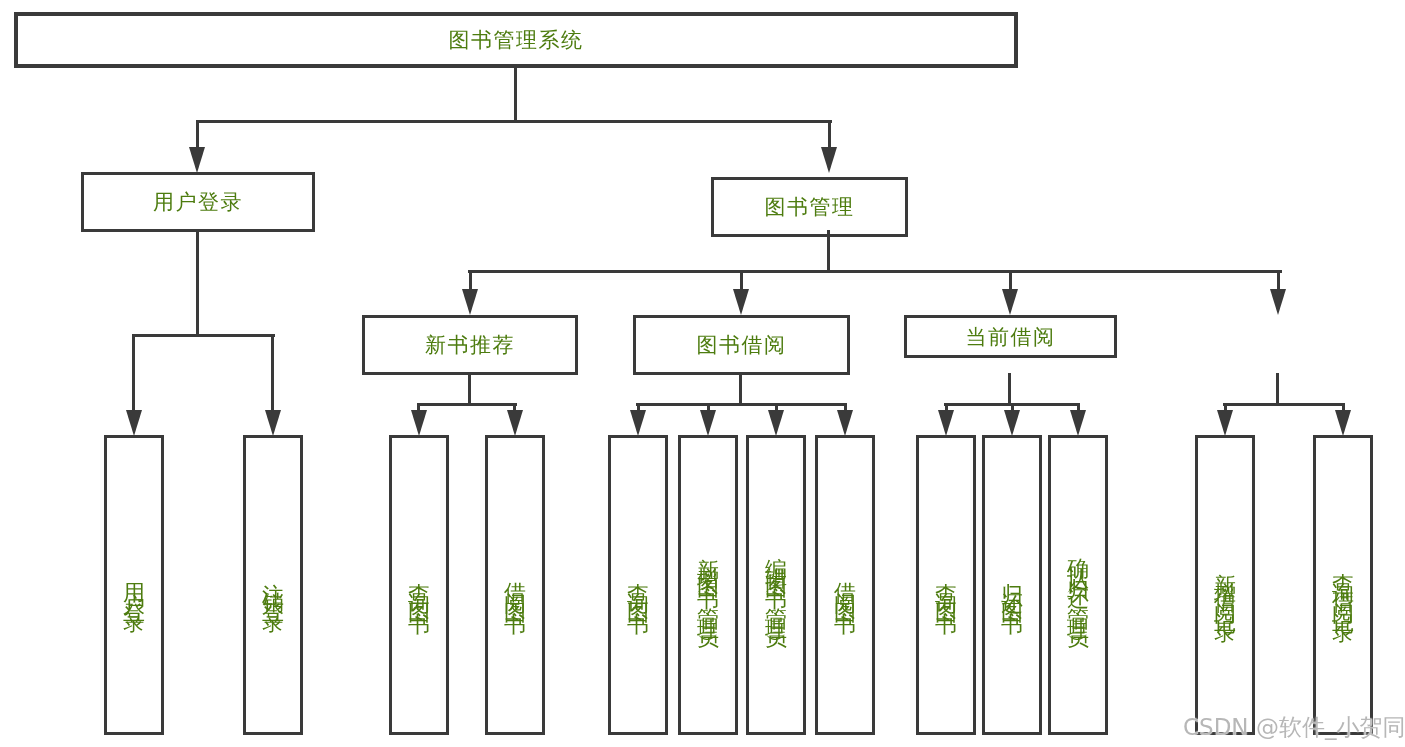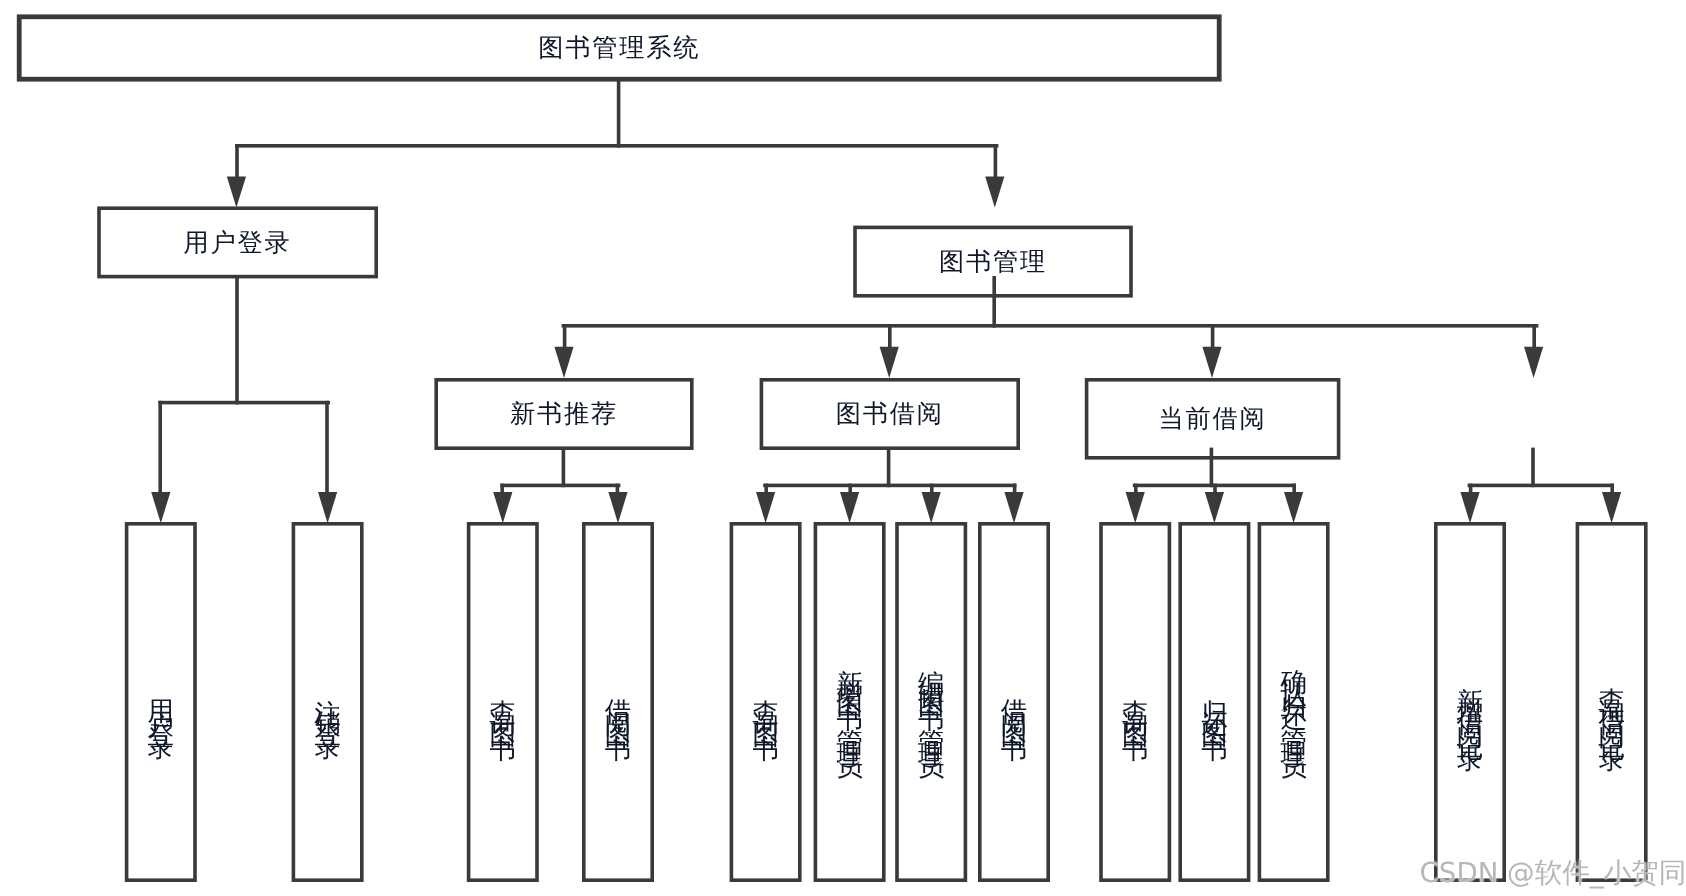--- a/index.html
+++ b/index.html
@@ -3,22 +3,21 @@
 <meta charset="utf-8">
 <style>
   html,body { margin:0; padding:0; background:#ffffff; }
   .stage {
     position:relative; width:1405px; height:747px; background:#ffffff;
     font-family:"DejaVu Sans", sans-serif; overflow:hidden; color:#333;
   }
   .box {
     position:absolute; box-sizing:border-box; background:#ffffff;
     border:3px solid #3a3a3a; display:flex; align-items:center; justify-content:center;
-    color:#0f172a;
-    font-family:Liberation Serif, serif;
+    color:#4d7c0f;
   }
   .hbox { font-size:21px; letter-spacing:1.5px; }
   .root { border-width:4px; }
   .vbox {
     writing-mode:vertical-rl; text-orientation:mixed;
     font-size:22px; letter-spacing:10px; line-height:1;
   }
   .line { position:absolute; background:#3a3a3a; }
   .arrow {
     position:absolute; width:0; height:0;
@@ -39,21 +38,21 @@
   <div class="box hbox root" style="left:14px;top:12px;width:1004px;height:56px;">图书管理系统</div>
 
   <div class="line" style="left:514px;top:66px;width:3px;height:57px;"></div>
   <div class="line" style="left:196px;top:120px;width:636px;height:3px;"></div>
   <div class="line" style="left:196px;top:120px;width:3px;height:30px;"></div>
   <div class="arrow" style="left:189px;top:147px;"></div>
   <div class="line" style="left:828px;top:120px;width:3px;height:30px;"></div>
   <div class="arrow" style="left:821px;top:147px;"></div>
 
   <div class="box hbox" style="left:81px;top:172px;width:234px;height:60px;">用户登录</div>
-  <div class="box hbox" style="left:711px;top:188px;width:233px;height:60px;">图书管理</div>
+  <div class="box hbox" style="left:711px;top:177px;width:197px;height:60px;">图书管理</div>
 
   <div class="line" style="left:196px;top:230px;width:3px;height:107px;"></div>
   <div class="line" style="left:132px;top:334px;width:143px;height:3px;"></div>
   <div class="line" style="left:132px;top:334px;width:3px;height:78px;"></div>
   <div class="arrow" style="left:126px;top:410px;"></div>
   <div class="line" style="left:271px;top:334px;width:3px;height:78px;"></div>
   <div class="arrow" style="left:265px;top:410px;"></div>
 
   <div class="line" style="left:827px;top:230px;width:3px;height:43px;"></div>
   <div class="line" style="left:468px;top:270px;width:814px;height:3px;"></div>
@@ -61,21 +60,21 @@
   <div class="arrow" style="left:462px;top:289px;"></div>
   <div class="line" style="left:740px;top:270px;width:3px;height:22px;"></div>
   <div class="arrow" style="left:733px;top:289px;"></div>
   <div class="line" style="left:1009px;top:270px;width:3px;height:22px;"></div>
   <div class="arrow" style="left:1002px;top:289px;"></div>
   <div class="line" style="left:1277px;top:270px;width:3px;height:22px;"></div>
   <div class="arrow" style="left:1270px;top:289px;"></div>
 
   <div class="box hbox" style="left:362px;top:315px;width:216px;height:60px;">新书推荐</div>
   <div class="box hbox" style="left:633px;top:315px;width:217px;height:60px;">图书借阅</div>
-  <div class="box hbox" style="left:904px;top:315px;width:213px;height:68px;">当前借阅</div>
+  <div class="box hbox" style="left:904px;top:315px;width:213px;height:43px;">当前借阅</div>
 
   <div class="line" style="left:468px;top:373px;width:3px;height:33px;"></div>
   <div class="line" style="left:417px;top:403px;width:100px;height:3px;"></div>
   <div class="line" style="left:417px;top:403px;width:3px;height:9px;"></div>
   <div class="arrow" style="left:411px;top:410px;"></div>
   <div class="line" style="left:513px;top:403px;width:3px;height:9px;"></div>
   <div class="arrow" style="left:507px;top:410px;"></div>
 
   <div class="line" style="left:739px;top:373px;width:3px;height:33px;"></div>
   <div class="line" style="left:636px;top:403px;width:211px;height:3px;"></div>

